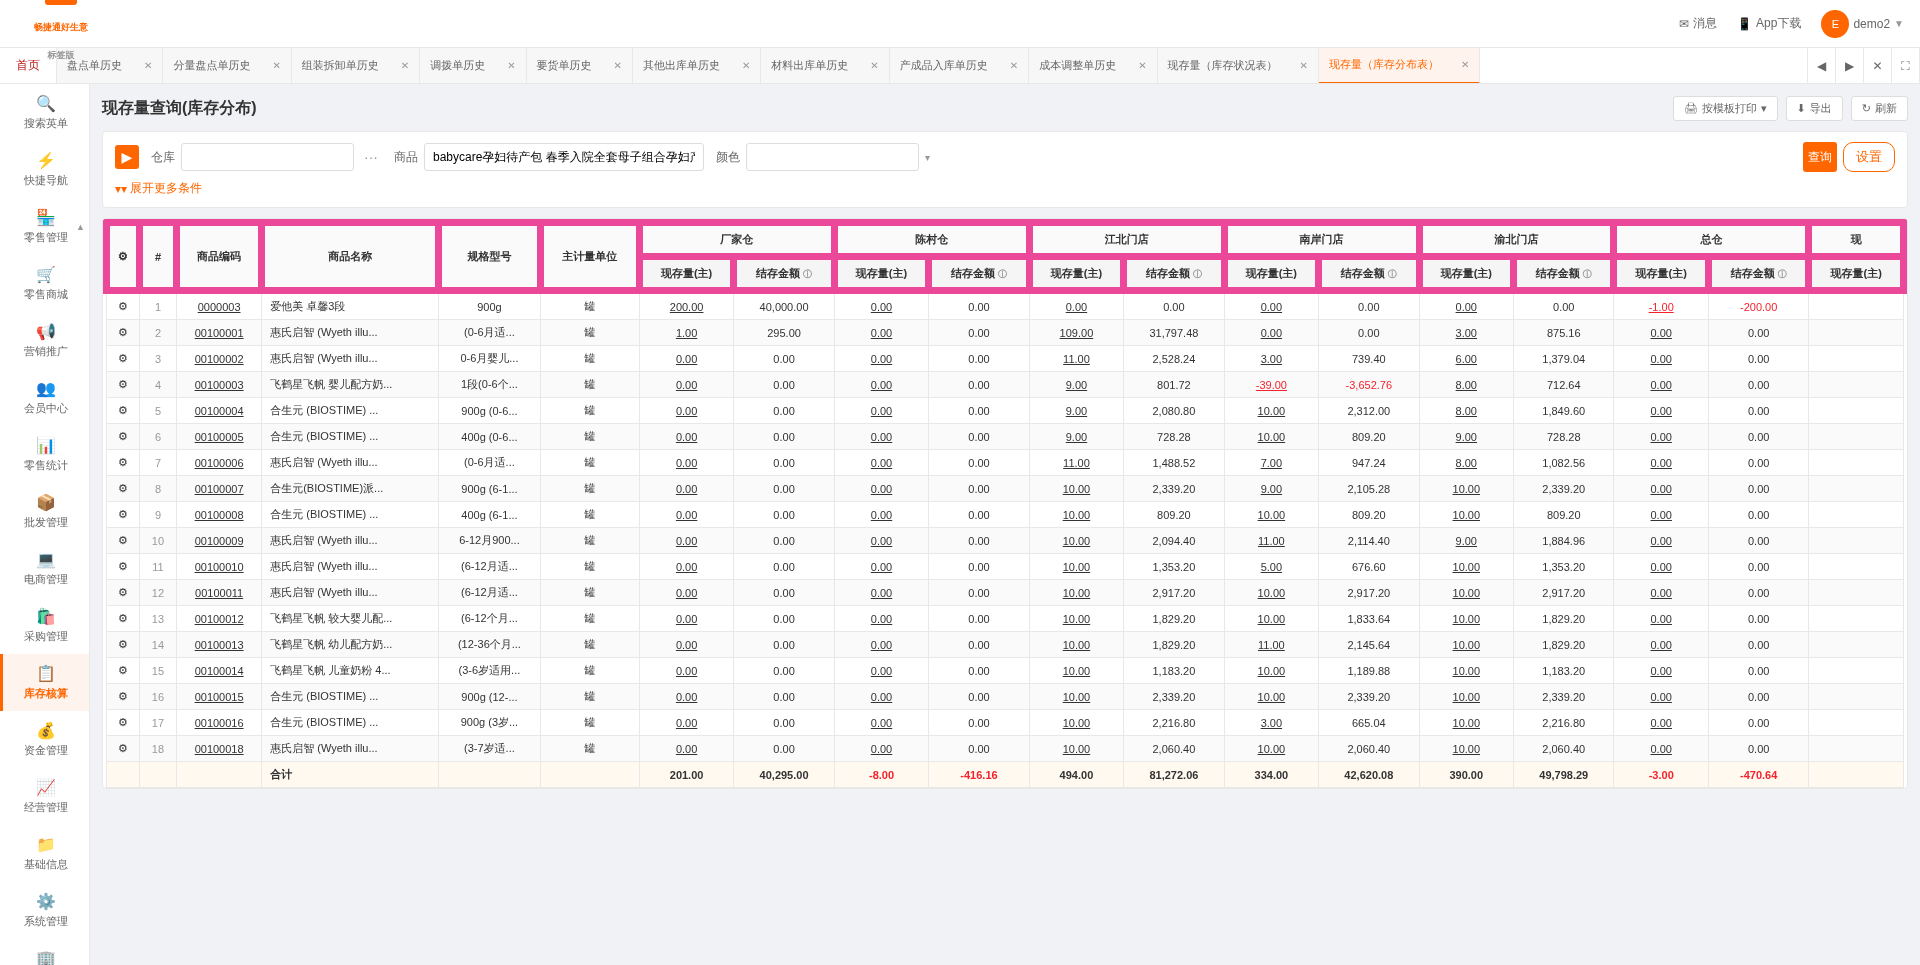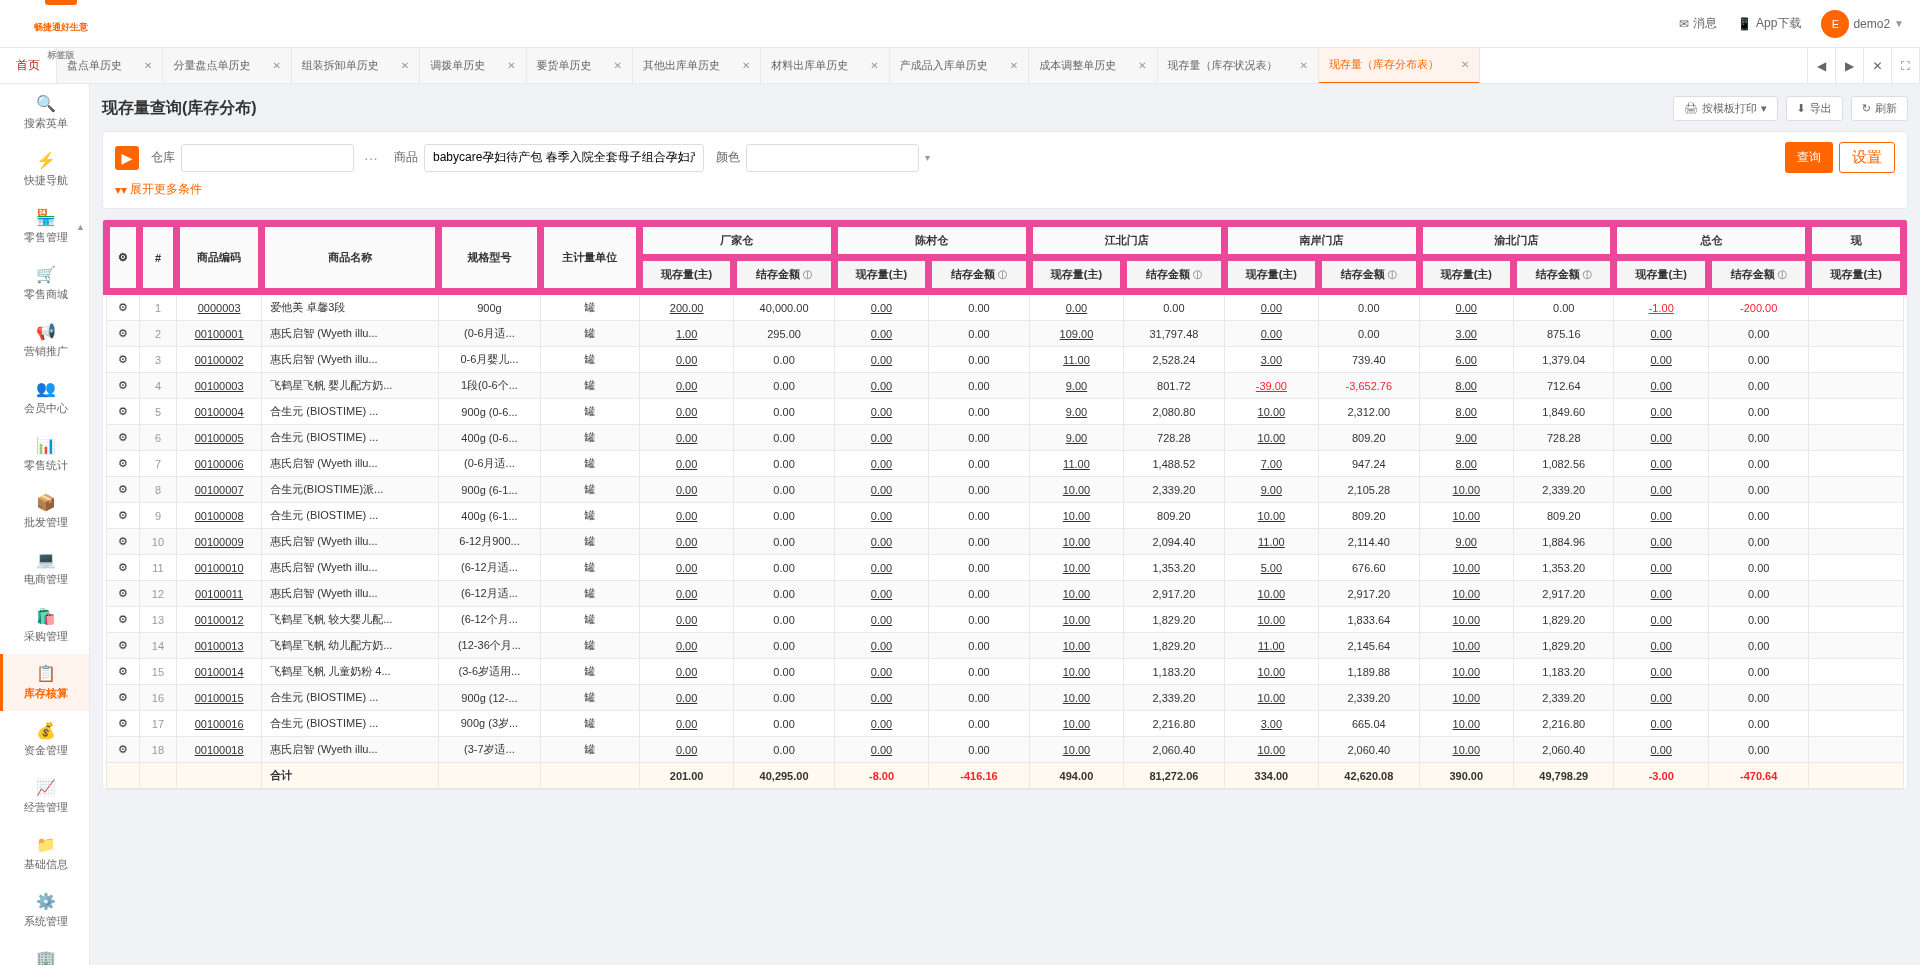--- a/index.html
+++ b/index.html
@@ -39,22 +39,22 @@
 
     
     .filter-bar { background: #fff; border: 1px solid #e8e8e8; border-radius: 4px; padding: 10px 12px; margin-bottom: 10px; }
     .filter-row { display: flex; align-items: center; gap: 12px; flex-wrap: wrap; }
     .filter-item { display: flex; align-items: center; gap: 6px; }
     .filter-label { color: #666; white-space: nowrap; font-size: 12px; }
     .filter-input { height: 28px; border: 1px solid #ddd; border-radius: 3px; padding: 0 8px; font-size: 12px; min-width: 80px; outline: none; }
     .filter-input-long { min-width: 280px; }
     .filter-input-color { min-width: 120px; }
     .filter-expand { color: #ff6600; cursor: pointer; font-size: 12px; display: flex; align-items: center; gap: 3px; }
-    .filter-search-btn { background: #ff6600; color: #fff; border: none; padding: 5px 12px; border-radius: 3px; cursor: pointer; font-size: 12px; }
-    .filter-set-btn { background: #fff; color: #ff6600; border: 1px solid #ff6600; padding: 5px 12px; border-radius: 3px; cursor: pointer; font-size: 15px; }
+    .filter-search-btn { background: #ff6600; color: #fff; border: none; padding: 5px 5px; border-radius: 3px; cursor: pointer; font-size: 12px; }
+    .filter-set-btn { background: #fff; color: #ff6600; border: 1px solid #ff6600; padding: 5px 12px; border-radius: 10px; cursor: pointer; font-size: 13px; }
     .orange-arrow { width: 24px; height: 24px; background: #ff6600; color: #fff; display: flex; align-items: center; justify-content: center; border-radius: 3px; cursor: pointer; font-size: 14px; }
     .ellipsis-btn { color: #999; font-size: 14px; cursor: pointer; padding: 0 4px; }
 
     
     .table-container { background: #fff; border: 1px solid #e8e8e8; border-radius: 4px; overflow: auto; }
     table { width: 100%; border-collapse: collapse; font-size: 11px; min-width: 1600px; }
     thead tr th { background: #f5f5f5; border: 7px solid #ec4899; padding: 6px 8px; text-align: center; font-weight: bold; color: #333; white-space: nowrap; }
     thead tr:first-child th { background: #fafafa; }
     tbody tr td { border: 1px solid #e8e8e8; padding: 5px 8px; text-align: center; white-space: nowrap; }
     tbody tr.summary-row td { background: #fff9f0; font-weight: bold; }

